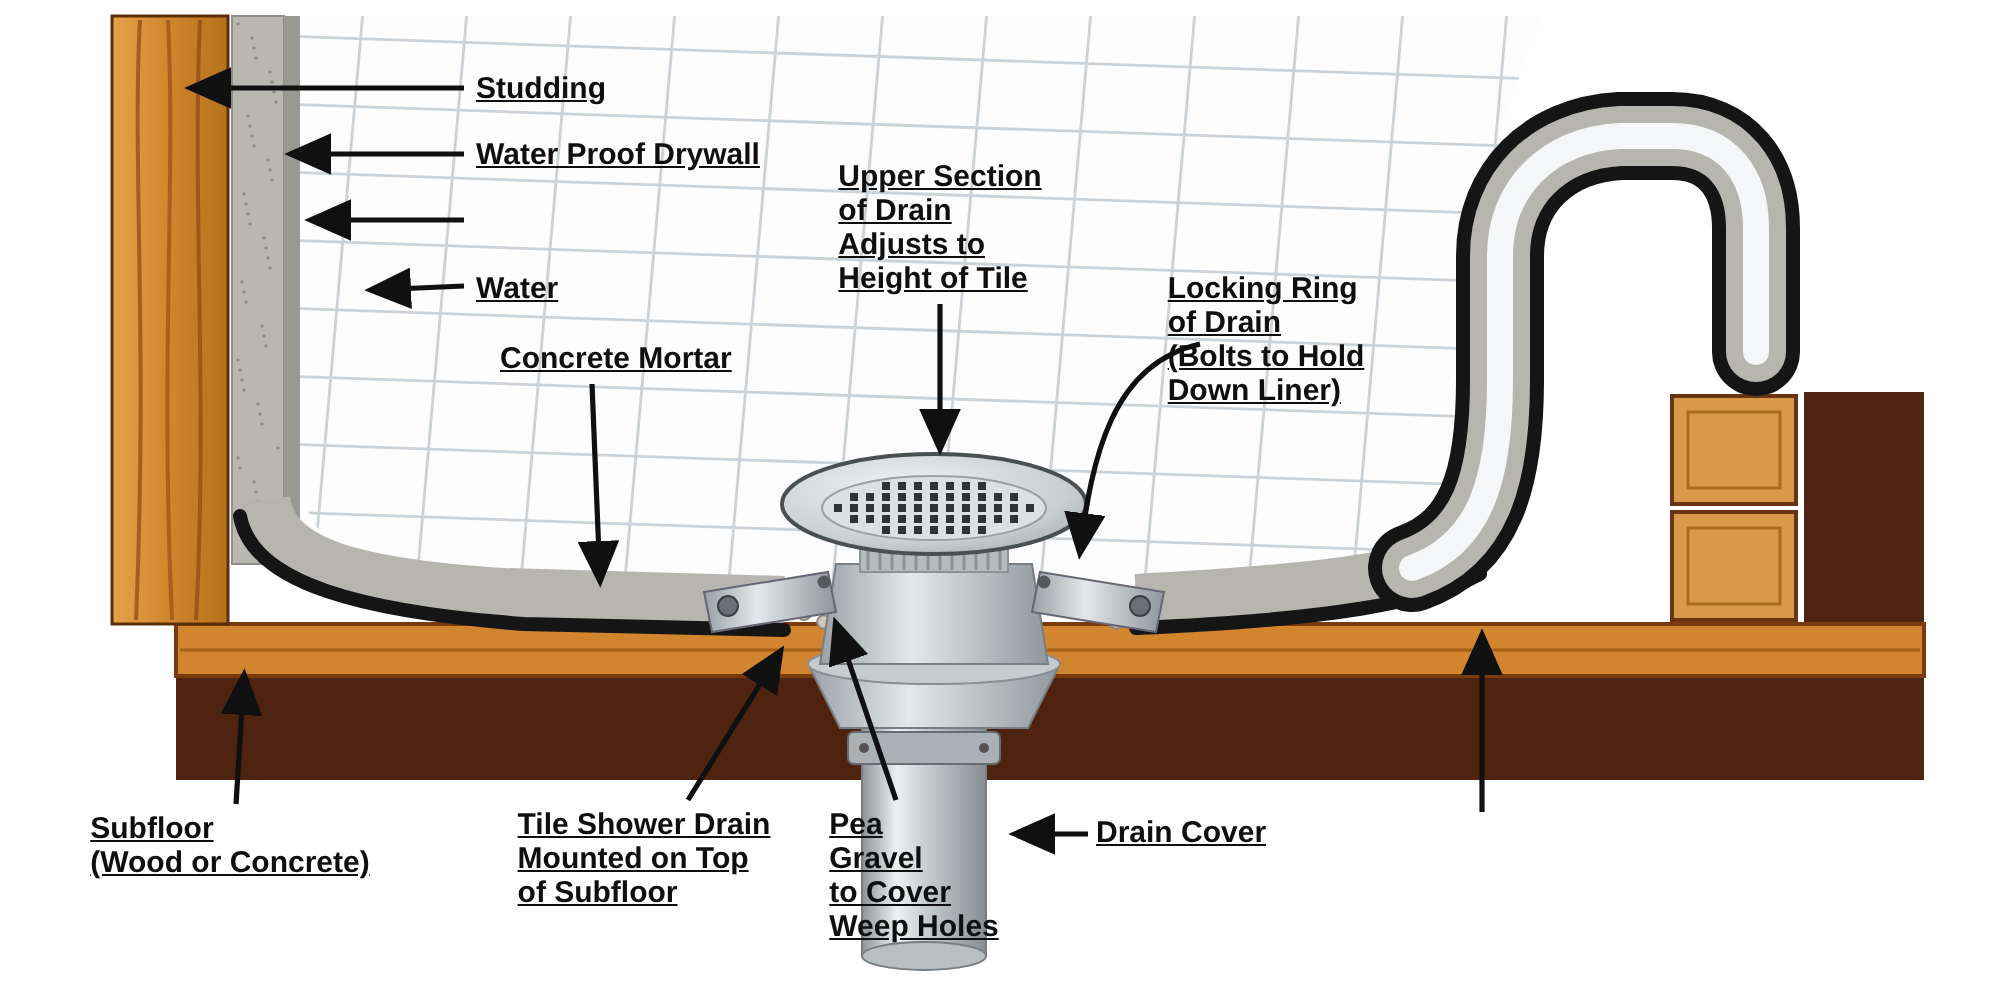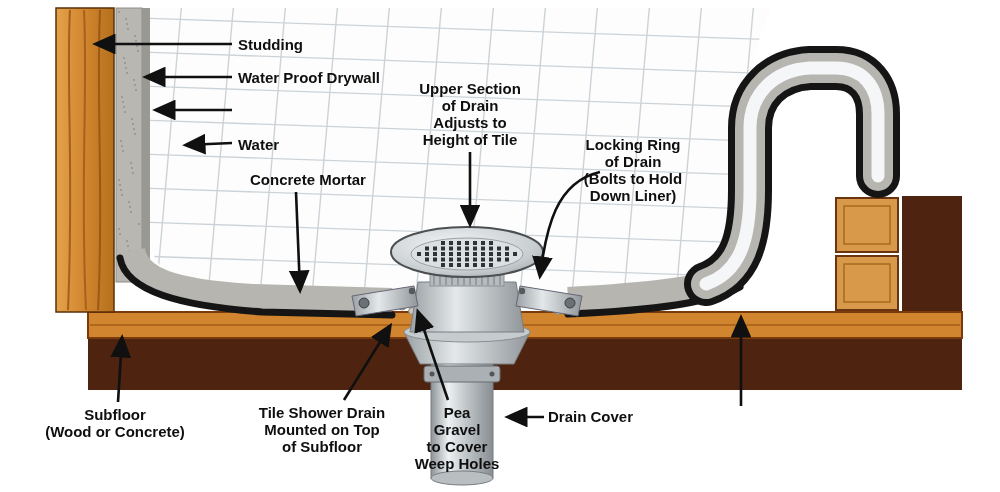--- a/index.html
+++ b/index.html
@@ -3,23 +3,23 @@
 <meta charset="utf-8">
 <style>
   html,body{margin:0;padding:0;background:#fff;}
   #stage{
     position:relative;width:1000px;height:492px;background:#ffffff;
     font-family:"Liberation Sans",sans-serif;overflow:hidden;
   }
   #scene{position:absolute;left:0;top:0;}
   .lbl{
     position:absolute;font-weight:bold;font-size:15px;line-height:17px;
-    color:#0f0f0f;white-space:pre-line;
+    color:#0f0f0f;white-space:pre-line;text-decoration:underline;
   }
-  .ctr{transform:translateX(-50%);text-align:center;}
+  .ctr{transform:translateX(-50%);text-align:left;}
   #lbl-studding{left:238px;top:36px}
   #lbl-drywall{left:238px;top:69px}
   #lbl-thinset{left:238px;top:102px}
   #lbl-tile{left:238px;top:136px}
   #lbl-mortar{left:250px;top:171px}
   #lbl-upper{left:470px;top:80px}
   #lbl-locking{left:633px;top:136px}
   #lbl-subfloor{left:115px;top:406px}
   #lbl-tiledrain{left:322px;top:404px}
   #lbl-peagravel{left:457px;top:404px}

